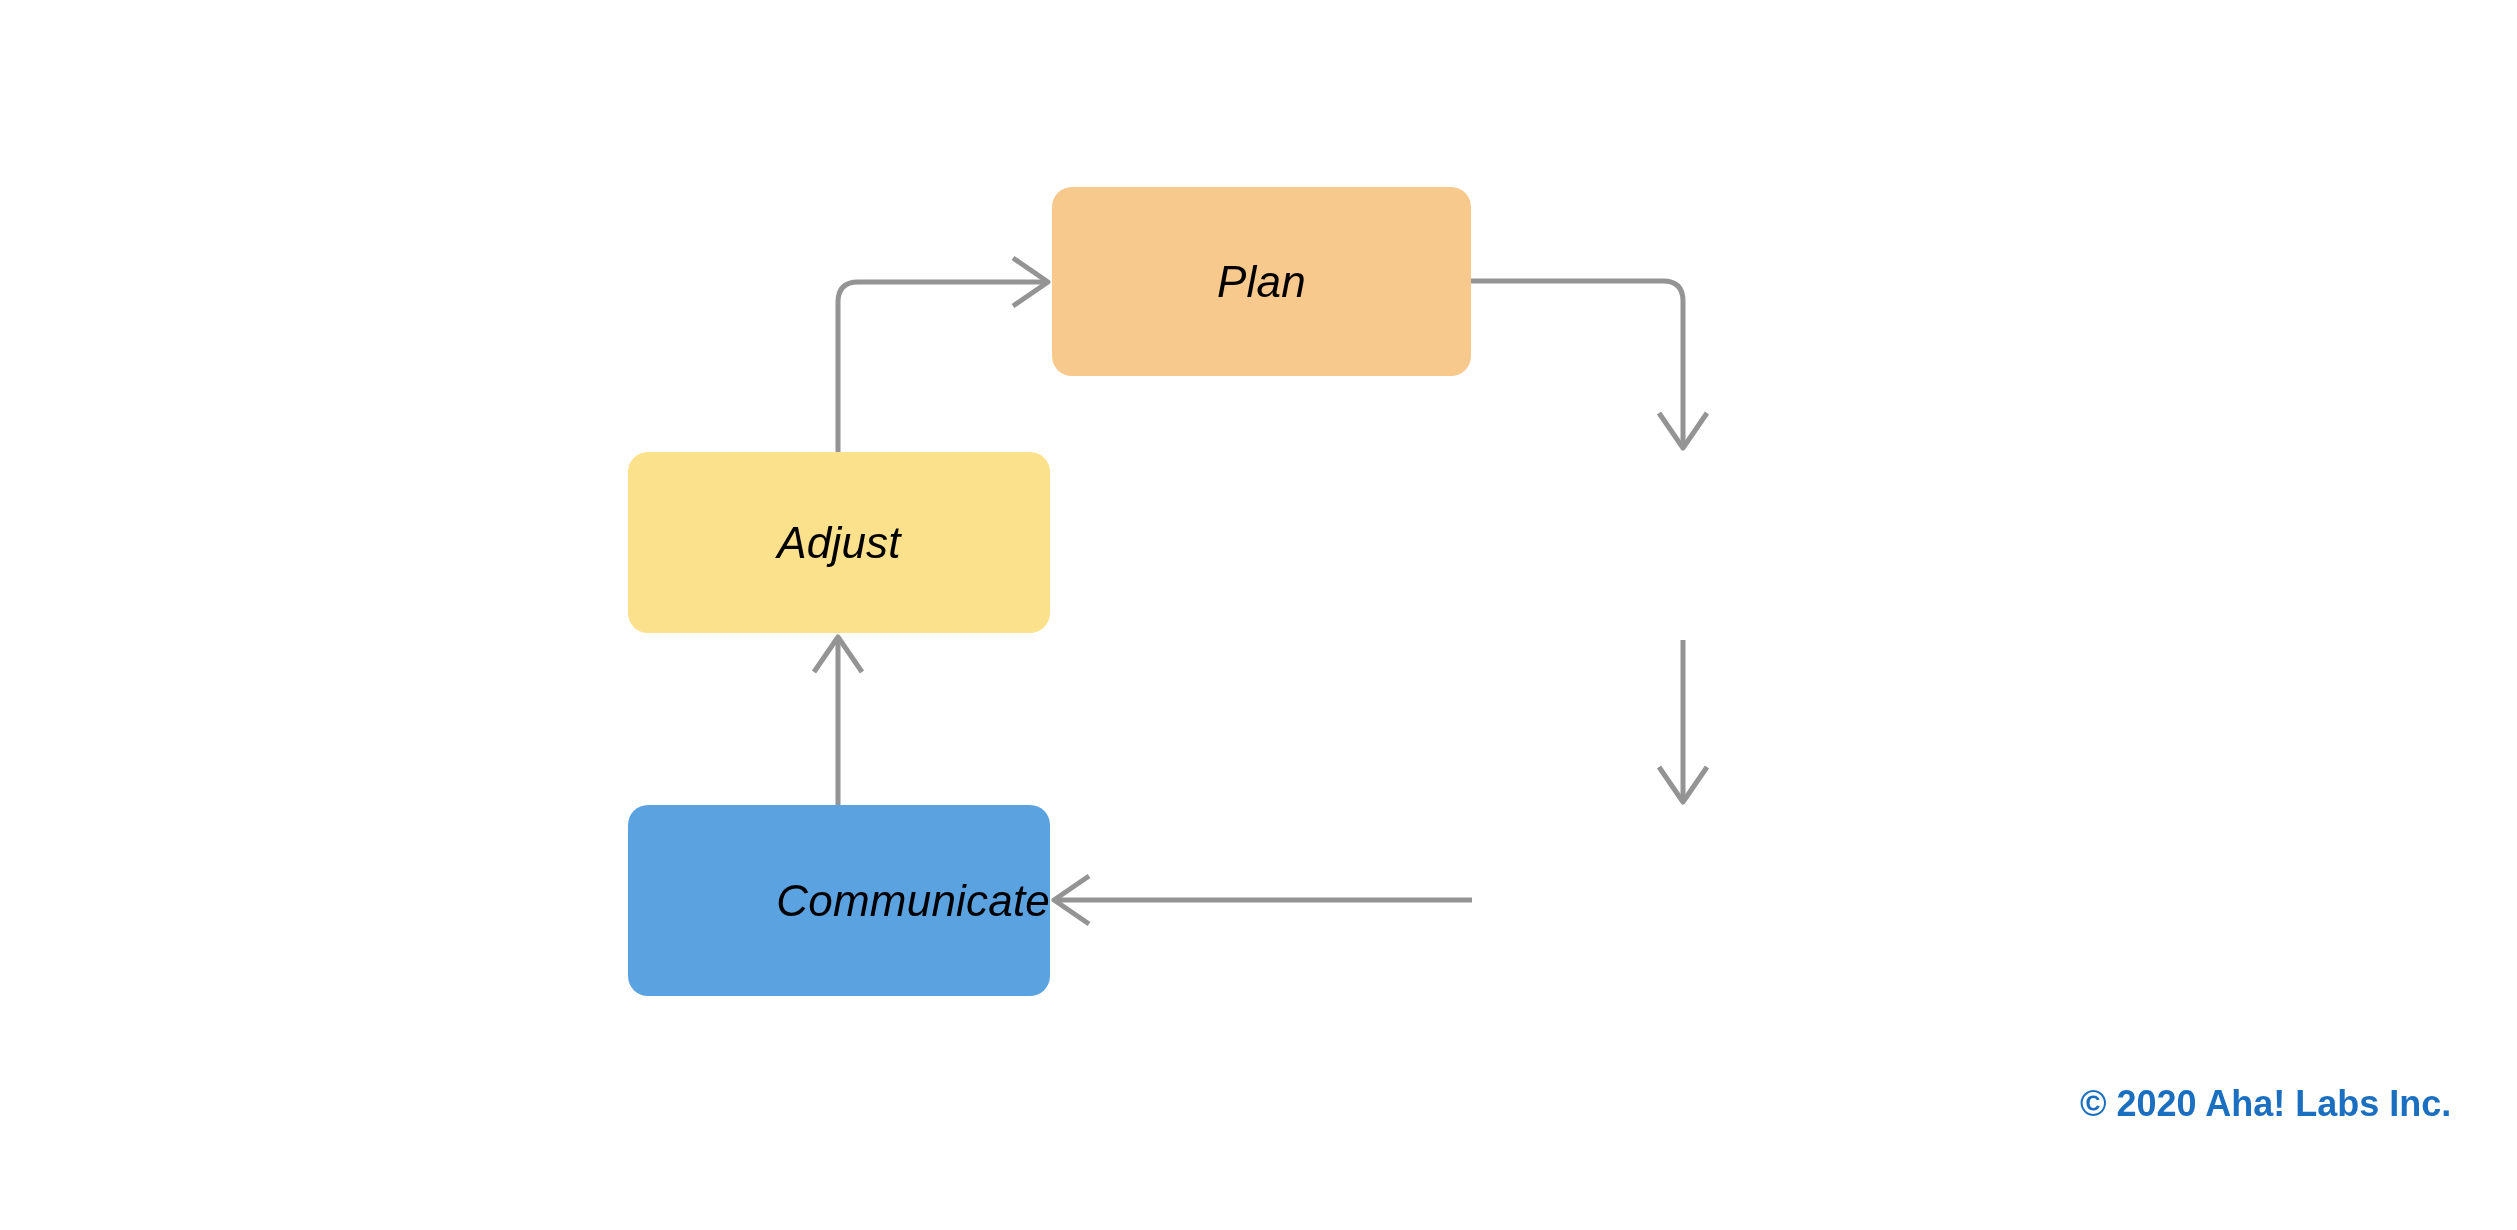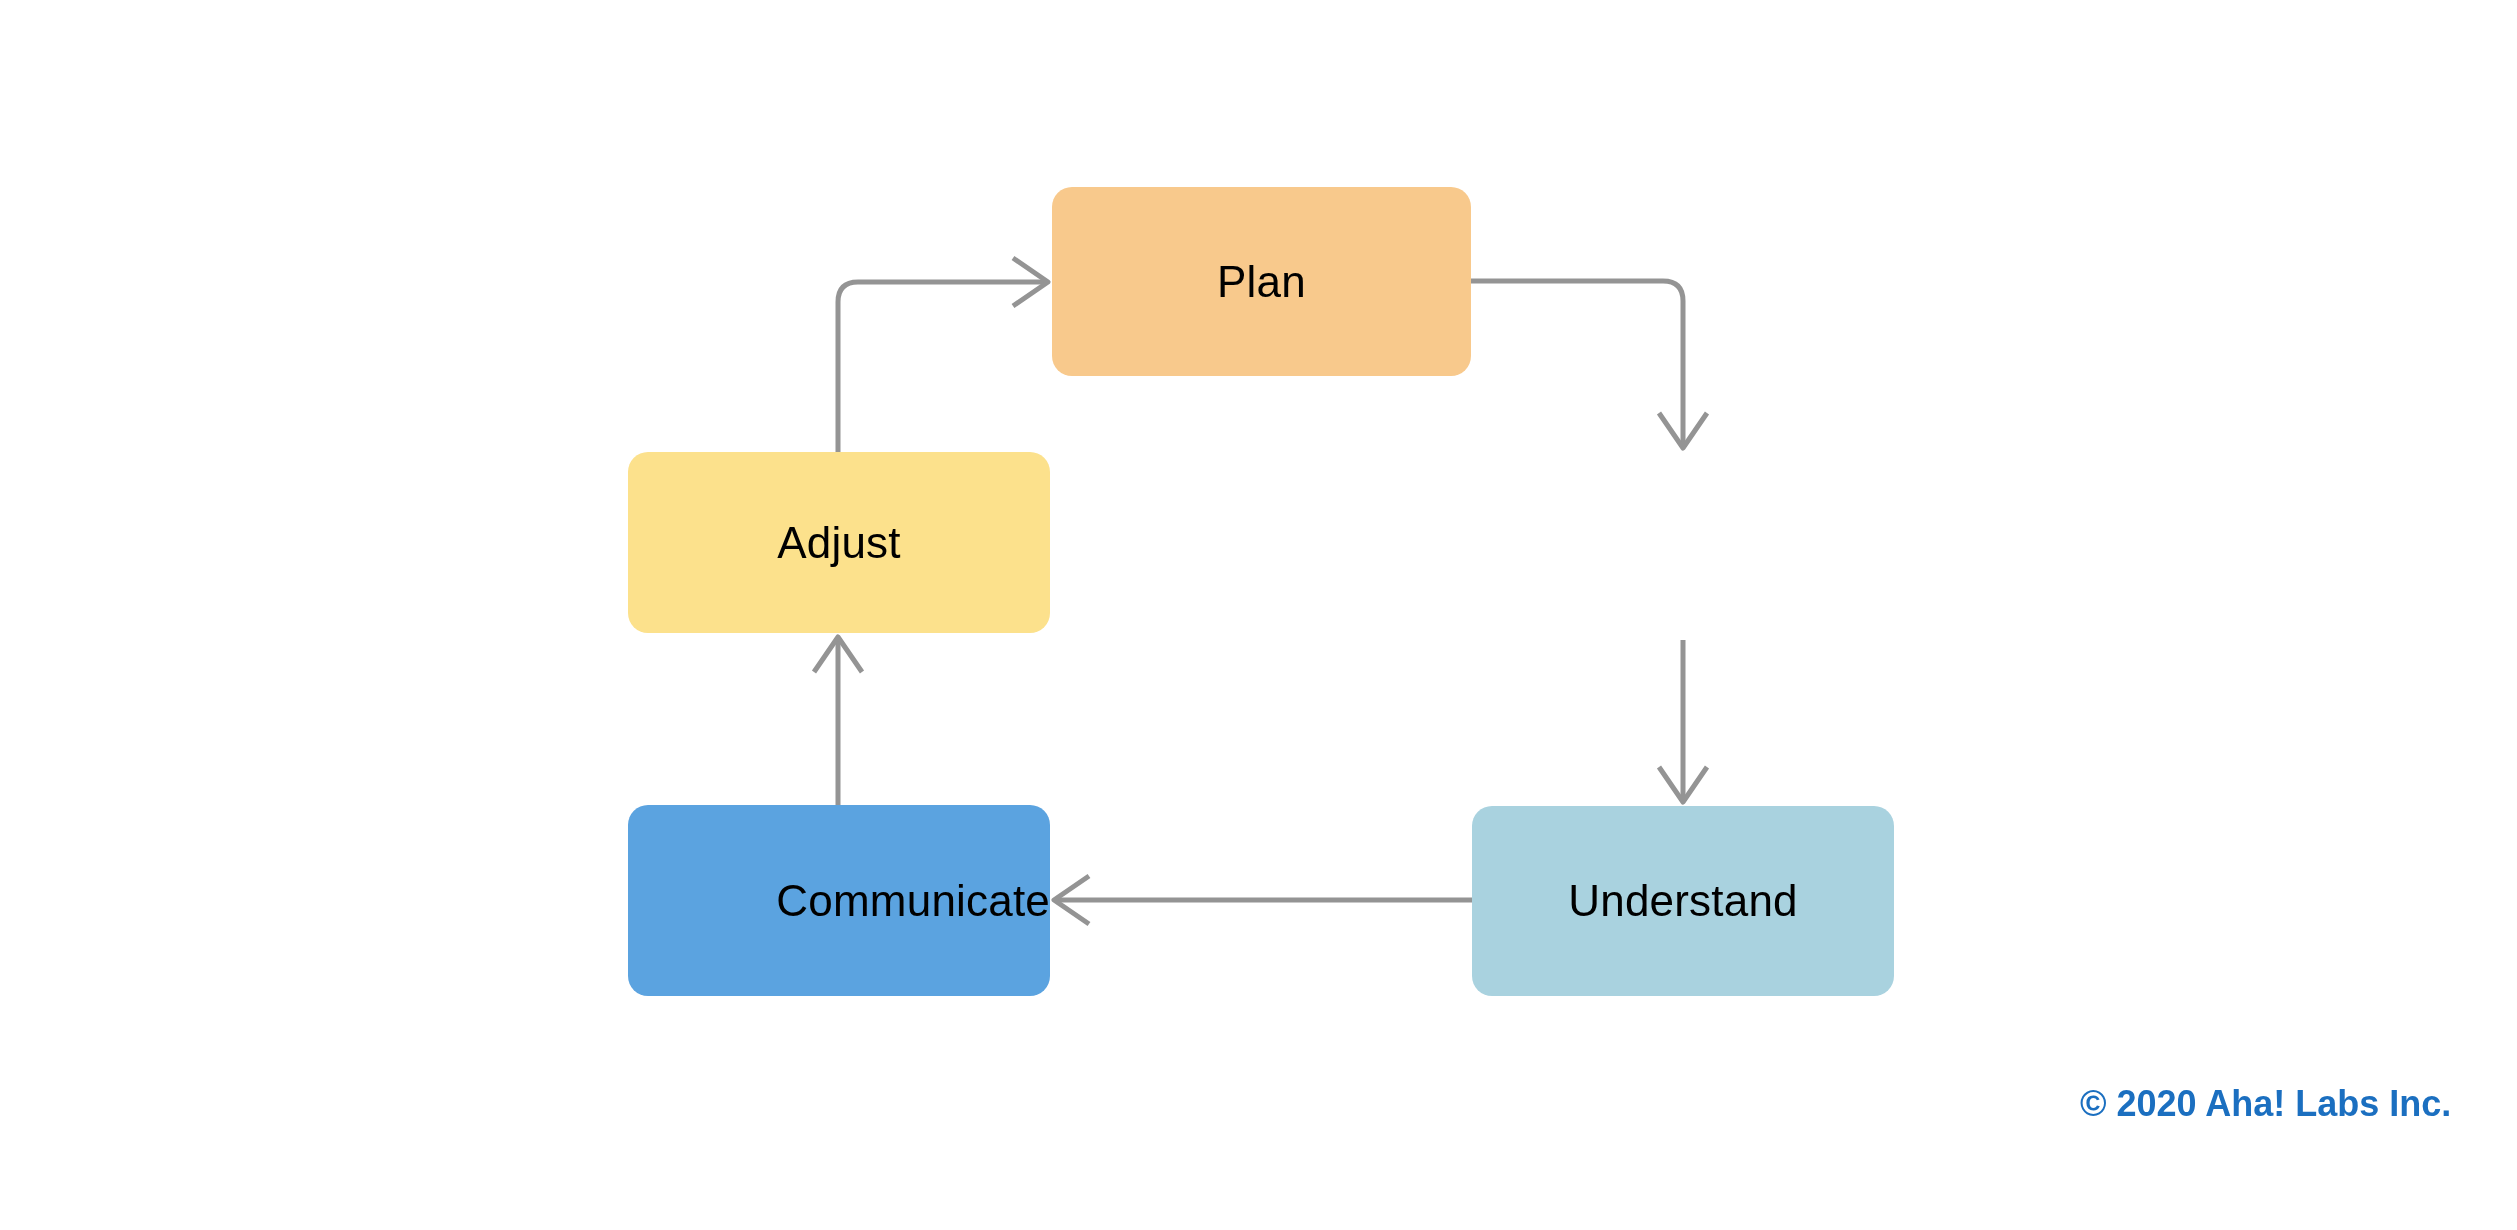--- a/index.html
+++ b/index.html
@@ -27,20 +27,21 @@
     height: 1230px;
   }
   .node {
     position: absolute;
     display: flex;
     align-items: center;
     justify-content: center;
     border-radius: 20px;
     box-sizing: border-box;
     z-index: 2;
+    font-style: italic;
   }
   .node-label {
     font-family: "Liberation Sans", sans-serif;
     font-size: 44px;
     font-weight: 400;
     color: #000000;
     line-height: 1;
     white-space: nowrap;
     letter-spacing: 0.2px;
   }
@@ -85,23 +86,20 @@
       <path d="M 838 805 L 838 639"></path>
       <polyline points="814,672 838,637 862,672"></polyline>
     </g>
   </svg>
 
   <div class="node" id="node-plan">
     <span class="node-label">Plan</span>
   </div>
 
 
-  <div class="node" id="node-understand">
-    <span class="node-label">Understand</span>
-  </div>
 
   <div class="node" id="node-communicate">
     <span class="node-label">Communicate</span>
   </div>
 
   <div class="node" id="node-adjust">
     <span class="node-label">Adjust</span>
   </div>
 
   <div id="copyright">© 2020 Aha! Labs Inc.</div>

